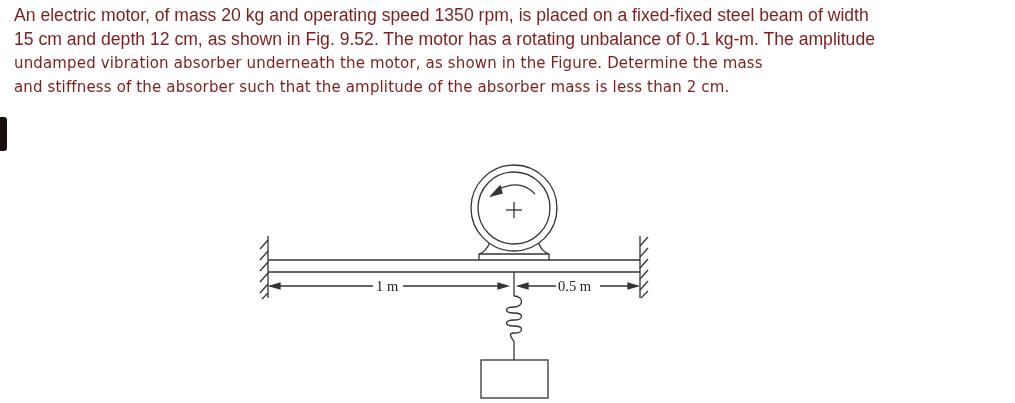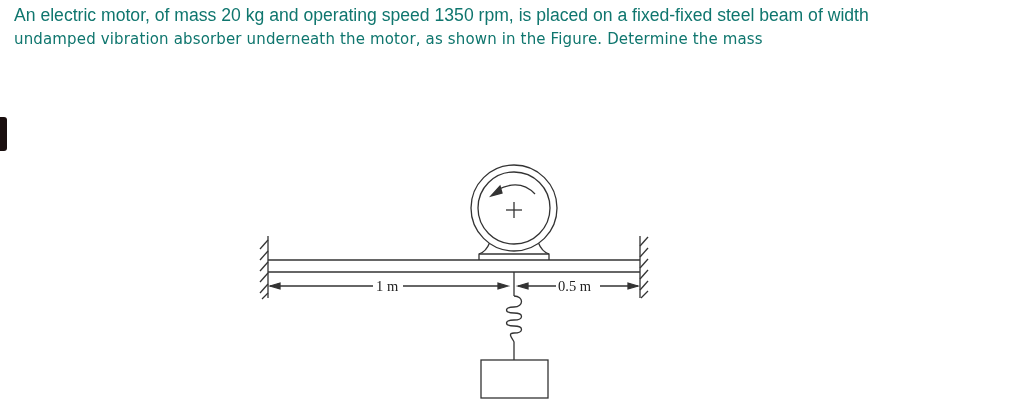--- a/index.html
+++ b/index.html
@@ -1,38 +1,40 @@
 <!DOCTYPE html>
 <html><head>
   <meta charset="utf-8">
   <style>
     html, body { margin: 0; padding: 0; background: #ffffff; }
     body { width: 1015px; height: 403px; position: relative; overflow: hidden; }
     .problem-text {
       position: absolute; left: 14px; top: 3px; width: 995px;
       font-family: "Liberation Sans", sans-serif; font-size: 17.6px; line-height: 24px;
-      color: #0f766e; margin: 0;
+      color: #7f1d1d; margin: 0;
     }
     .problem-text .ln { display: block; white-space: nowrap; }
     .problem-text .ln.wide { font-family: "DejaVu Sans", sans-serif; font-size: 15px; letter-spacing: 0.15px; }
     .margin-marker {
       position: absolute; left: 0; top: 117px; width: 7px; height: 34px;
       background: #1a0f0f; border-radius: 0 3px 3px 0;
     }
     .figure { position: absolute; left: 0; top: 0; }
     .fig-label { font-family: "Liberation Serif", serif; font-size: 14.5px; fill: #222; }
   </style>
 </head>
 <body>
 
 <div class="margin-marker"></div>
 
 <div class="problem-text">
   <span class="ln">An electric motor, of mass 20 kg and operating speed 1350 rpm, is placed on a fixed-fixed steel beam of width</span>
+  <span class="ln">15 cm and depth 12 cm, as shown in Fig. 9.52. The motor has a rotating unbalance of 0.1 kg-m. The amplitude</span>
   <span class="ln wide">undamped vibration absorber underneath the motor, as shown in the Figure. Determine the mass</span>
+  <span class="ln wide">and stiffness of the absorber such that the amplitude of the absorber mass is less than 2 cm.</span>
 </div>
 
 <svg class="figure" width="1015" height="403" viewBox="0 0 1015 403">
   <g stroke="#333" stroke-width="1.3" fill="none">
 
     <g>
       <line x1="268" y1="236" x2="268" y2="298"></line>
       <line x1="268" y1="240" x2="260" y2="249"></line>
       <line x1="268" y1="251" x2="260" y2="260"></line>
       <line x1="268" y1="262" x2="260" y2="271"></line>

